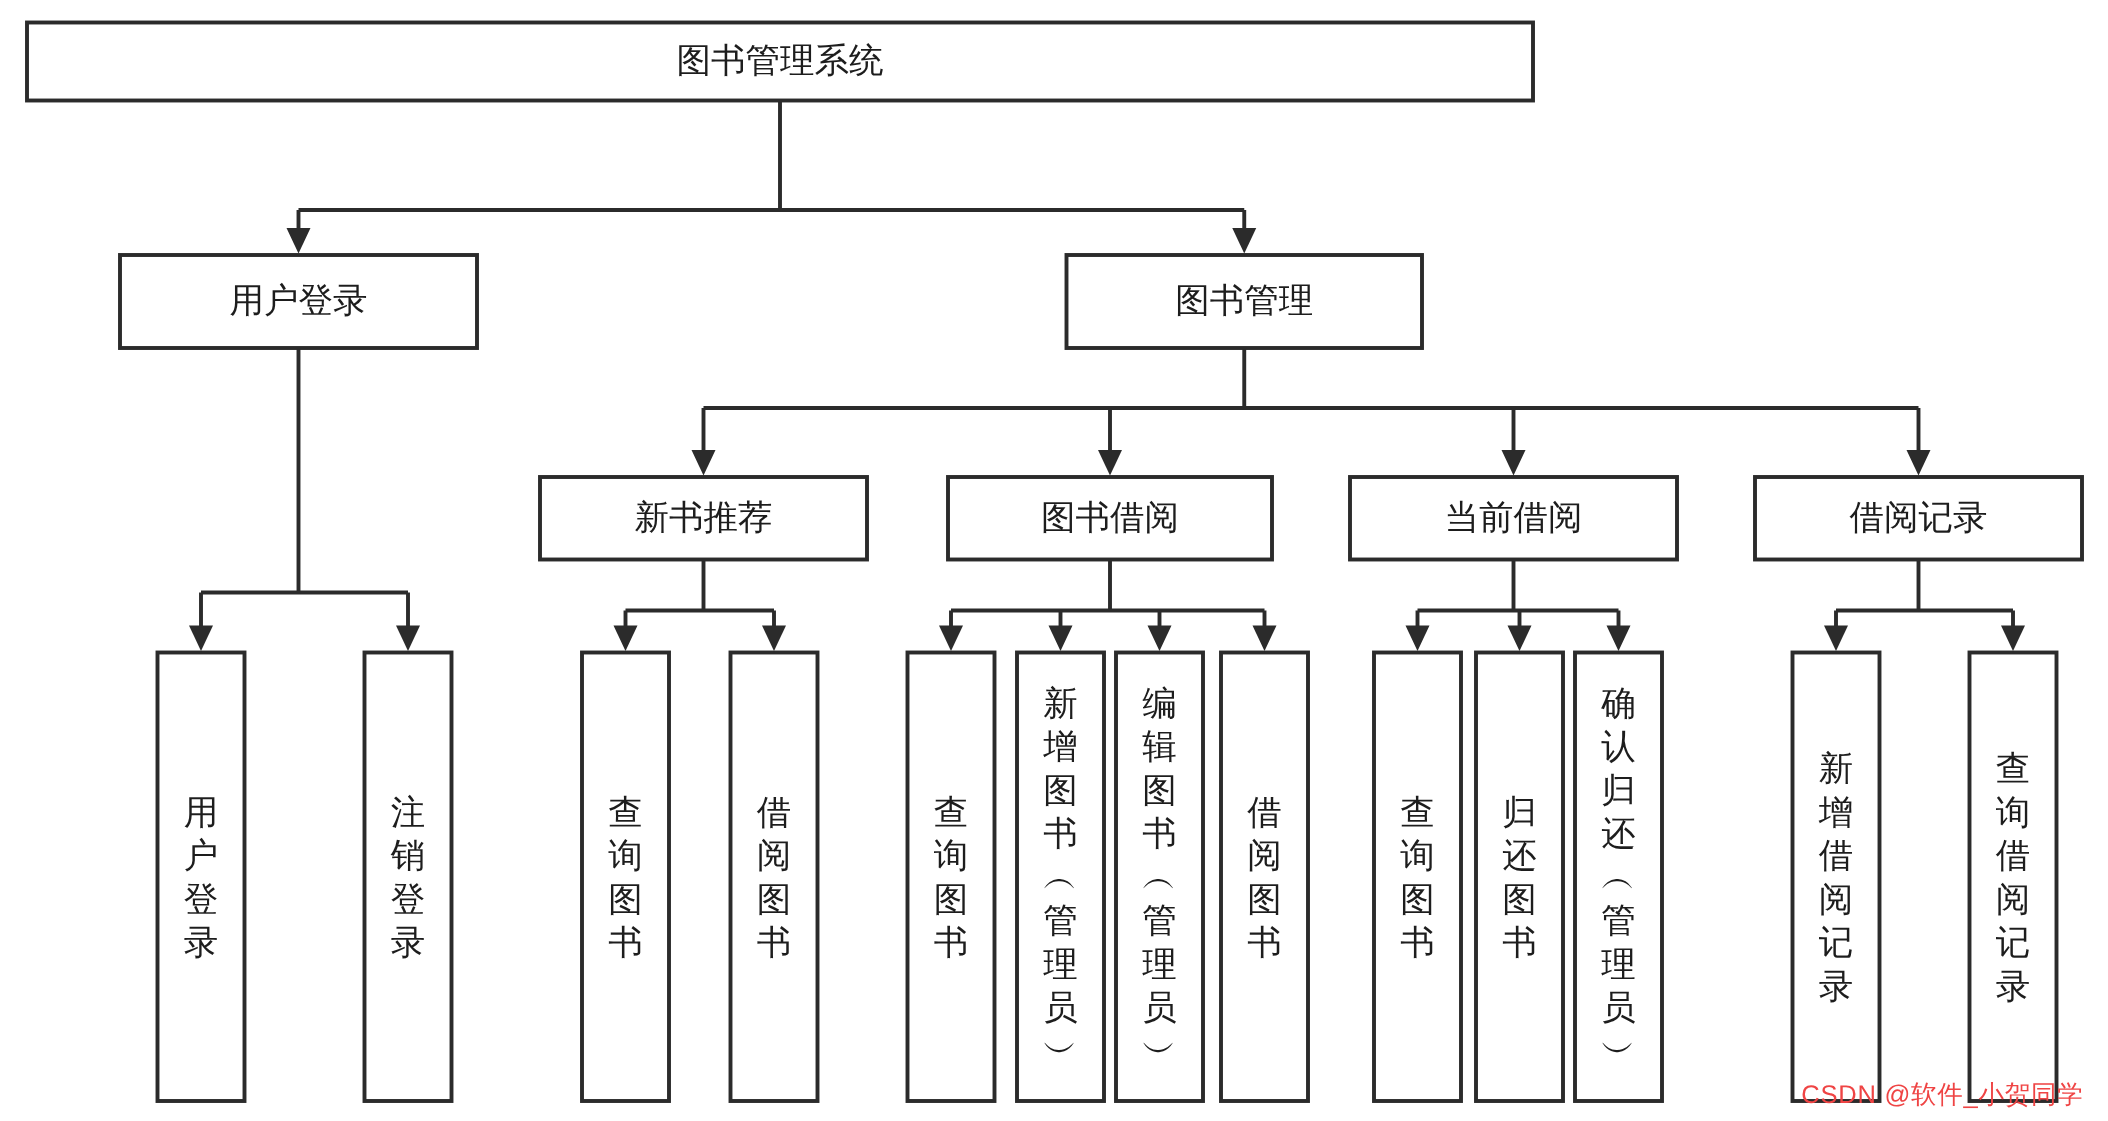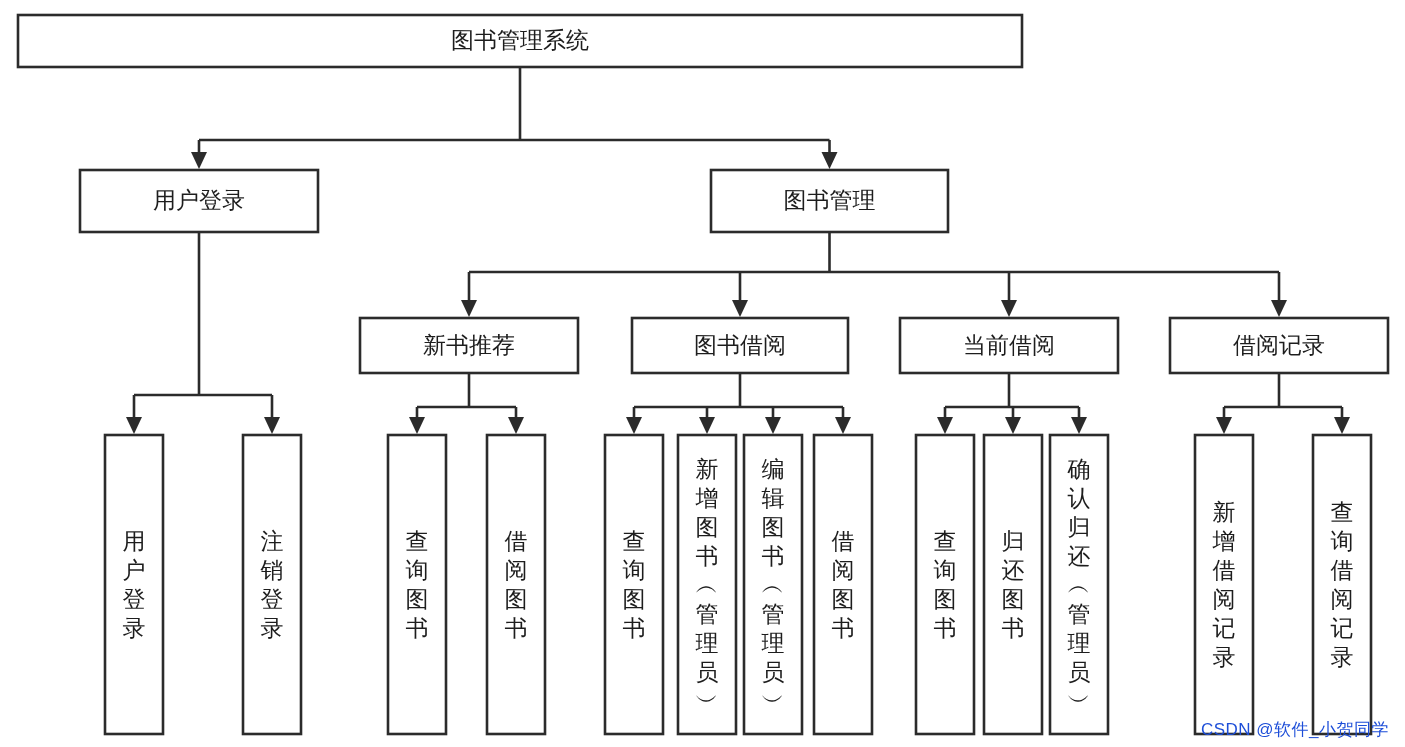--- a/index.html
+++ b/index.html
@@ -53,21 +53,21 @@
     font-size: 23px;
     fill: #1d1d1d;
     text-anchor: middle;
   }
   .watermark {
     position: absolute;
     right: 16px;
     bottom: 6px;
     font-family: "Liberation Sans", "DejaVu Sans", sans-serif;
     font-size: 17px;
-    color: #1d4ed8;
+    color: #ef4444;
     letter-spacing: 0.5px;
     white-space: nowrap;
     pointer-events: none;
   }
 </style>
 </head>
 <body>
 
 <div id="diagram-root">
   <svg class="canvas" viewBox="0 0 1405 747">

